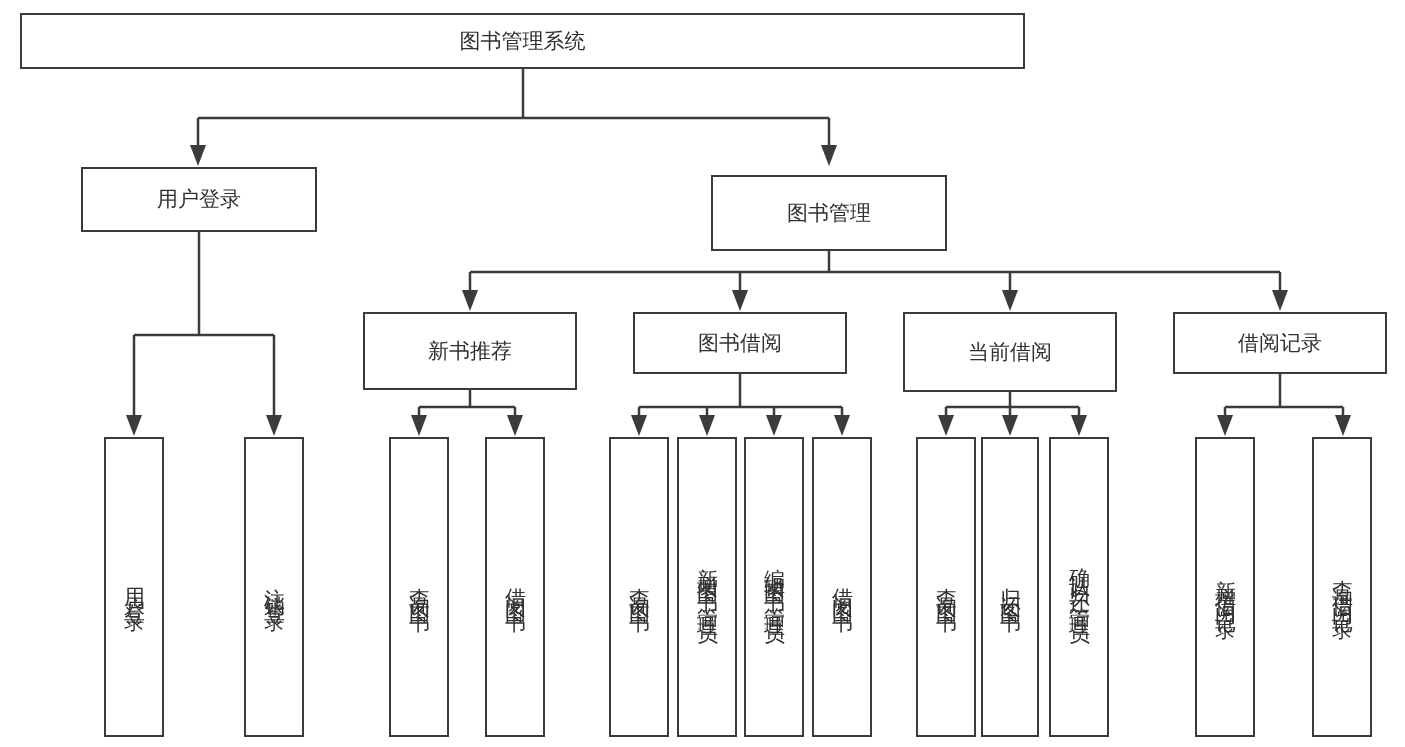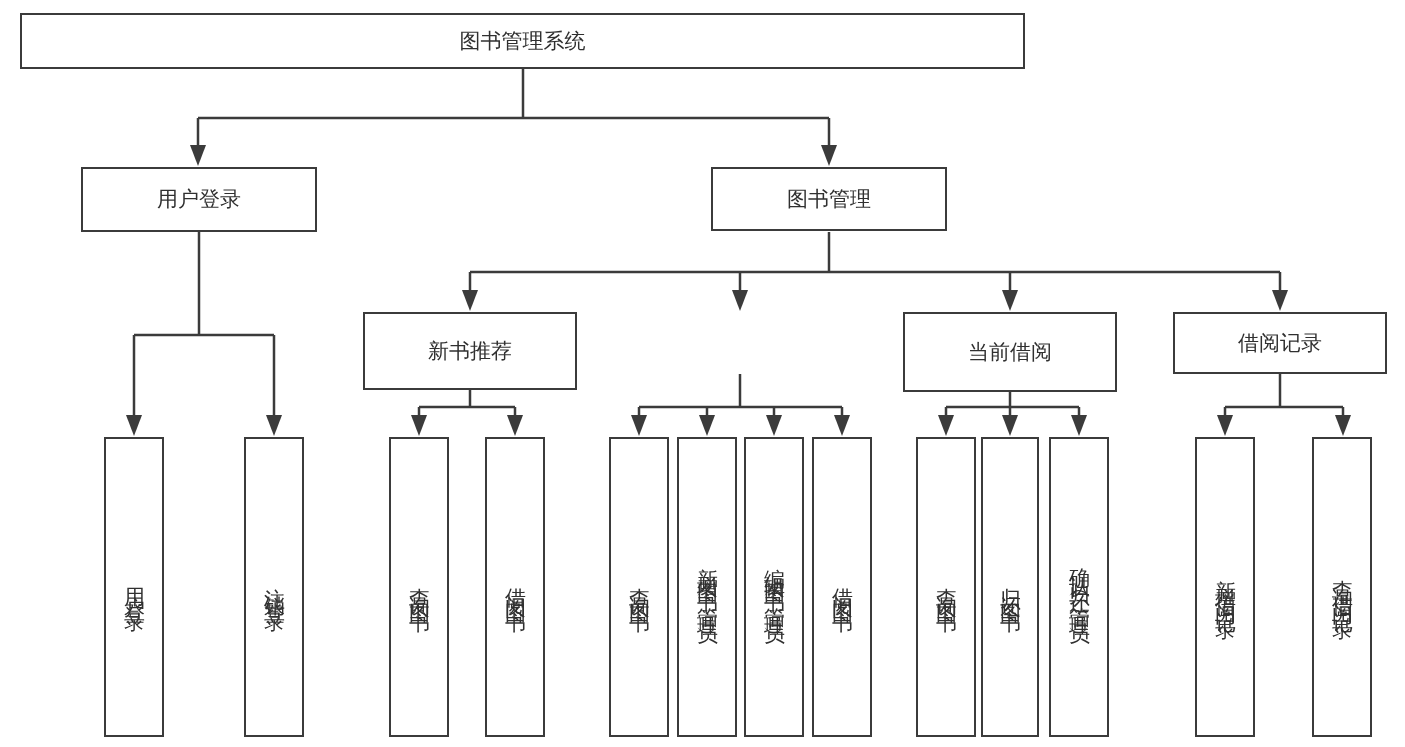--- a/index.html
+++ b/index.html
@@ -102,26 +102,29 @@
     </g>
   </svg>
 
   <div class="node" style="left:20px;top:13px;width:1005px;height:56px">
     <span class="lbl">图书管理系统</span>
   </div>
 
   <div class="node" style="left:81px;top:167px;width:236px;height:65px">
     <span class="lbl">用户登录</span>
   </div>
-  <div class="node" style="left:711px;top:167px;width:236px;height:64px">
+  <div class="node" style="left:711px;top:175px;width:236px;height:76px">
     <span class="lbl">图书管理</span>
   </div>
 
   <div class="node" style="left:363px;top:312px;width:214px;height:78px">
     <span class="lbl">新书推荐</span>
+  </div>
+  <div class="node" style="left:633px;top:312px;width:214px;height:62px">
+    <span class="lbl">图书借阅</span>
   </div>
   <div class="node" style="left:903px;top:312px;width:214px;height:80px">
     <span class="lbl">当前借阅</span>
   </div>
   <div class="node" style="left:1173px;top:312px;width:214px;height:62px">
     <span class="lbl">借阅记录</span>
   </div>
 
   <div class="node leaf" style="left:104px;top:437px;width:60px;height:300px">
     <span class="lbl">用户登录</span>

